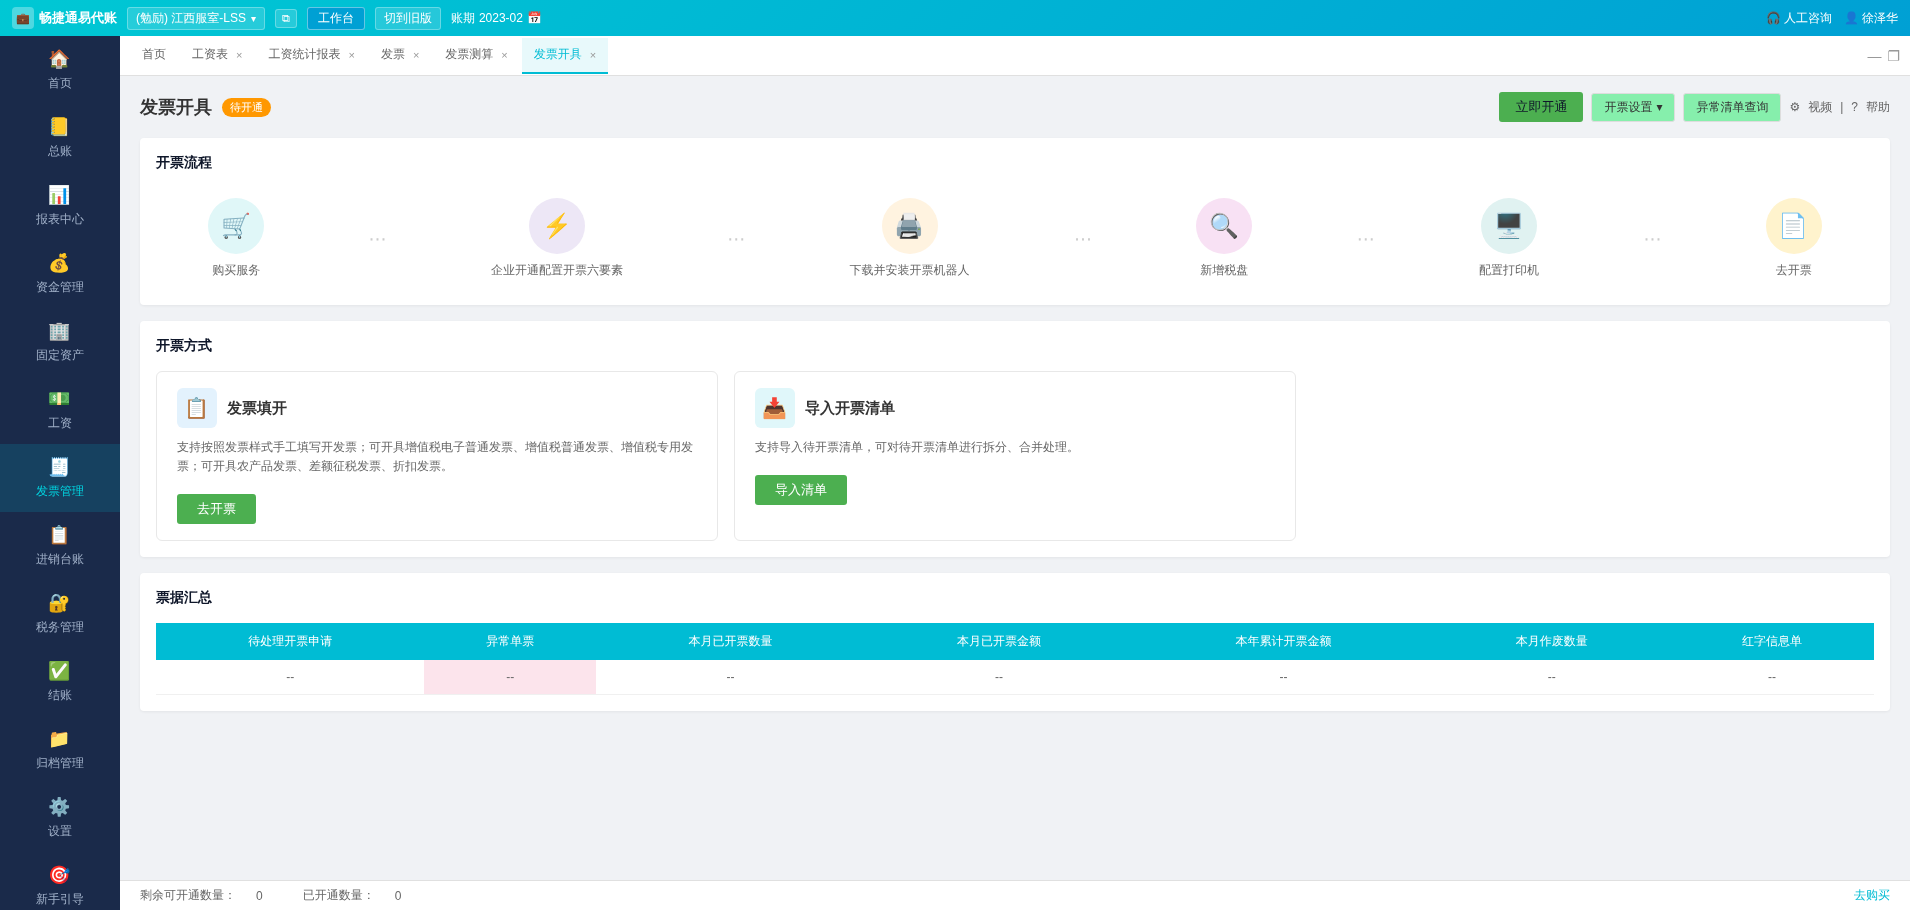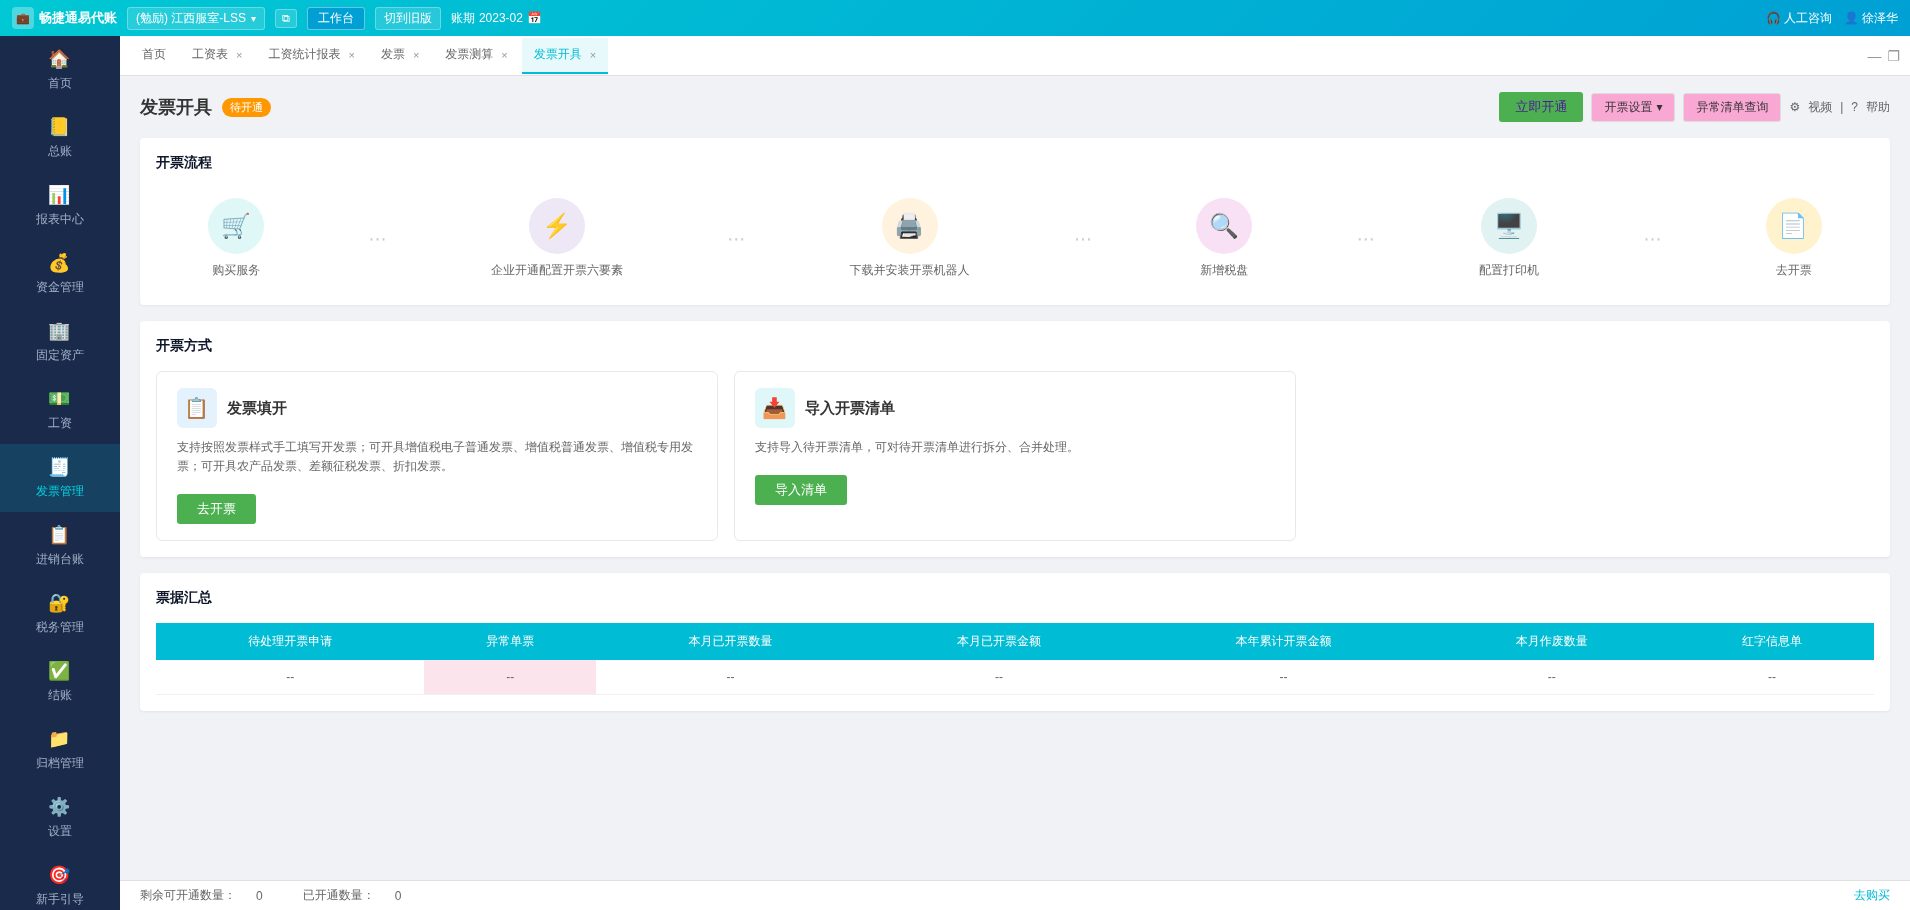--- a/index.html
+++ b/index.html
@@ -40,22 +40,22 @@
 
     
     .page-content { flex: 1; overflow-y: auto; padding: 16px 20px; }
 
     
     .page-header { display: flex; align-items: center; justify-content: space-between; margin-bottom: 16px; }
     .page-title-area { display: flex; align-items: center; gap: 10px; }
     .page-title { font-size: 18px; font-weight: bold; color: #333; }
     .status-badge { background: #ff9800; color: white; font-size: 11px; padding: 2px 8px; border-radius: 10px; }
     .header-actions { display: flex; align-items: center; gap: 8px; }
-    .btn-primary-green { background: #4caf50; color: #4c1d95; border: none; border-radius: 3px; padding: 6px 16px; font-size: 13px; cursor: pointer; }
-    .btn-outline { background: #f9a8d4; color: #333; border: 1px solid #ddd; border-radius: 3px; padding: 5px 12px; font-size: 12px; cursor: pointer; display: flex; align-items: center; gap: 4px; }
+    .btn-primary-green { background: #4caf50; color: #0f172a; border: none; border-radius: 3px; padding: 6px 16px; font-size: 13px; cursor: pointer; }
+    .btn-outline { background: #86efac; color: #333; border: 1px solid #ddd; border-radius: 3px; padding: 5px 12px; font-size: 12px; cursor: pointer; display: flex; align-items: center; gap: 4px; }
     .header-info { display: flex; align-items: center; gap: 8px; color: #666; font-size: 12px; }
 
     
     .section { background: white; border-radius: 4px; margin-bottom: 16px; padding: 16px; box-shadow: 0 1px 3px rgba(0,0,0,0.06); }
     .section-title { font-size: 14px; font-weight: bold; color: #0f172a; margin-bottom: 16px; }
 
     
     .process-steps { display: flex; align-items: center; justify-content: space-around; padding: 10px 0; }
     .process-step { display: flex; flex-direction: column; align-items: center; gap: 8px; cursor: pointer; }
     .step-icon { width: 56px; height: 56px; border-radius: 50%; display: flex; align-items: center; justify-content: center; font-size: 24px; }

